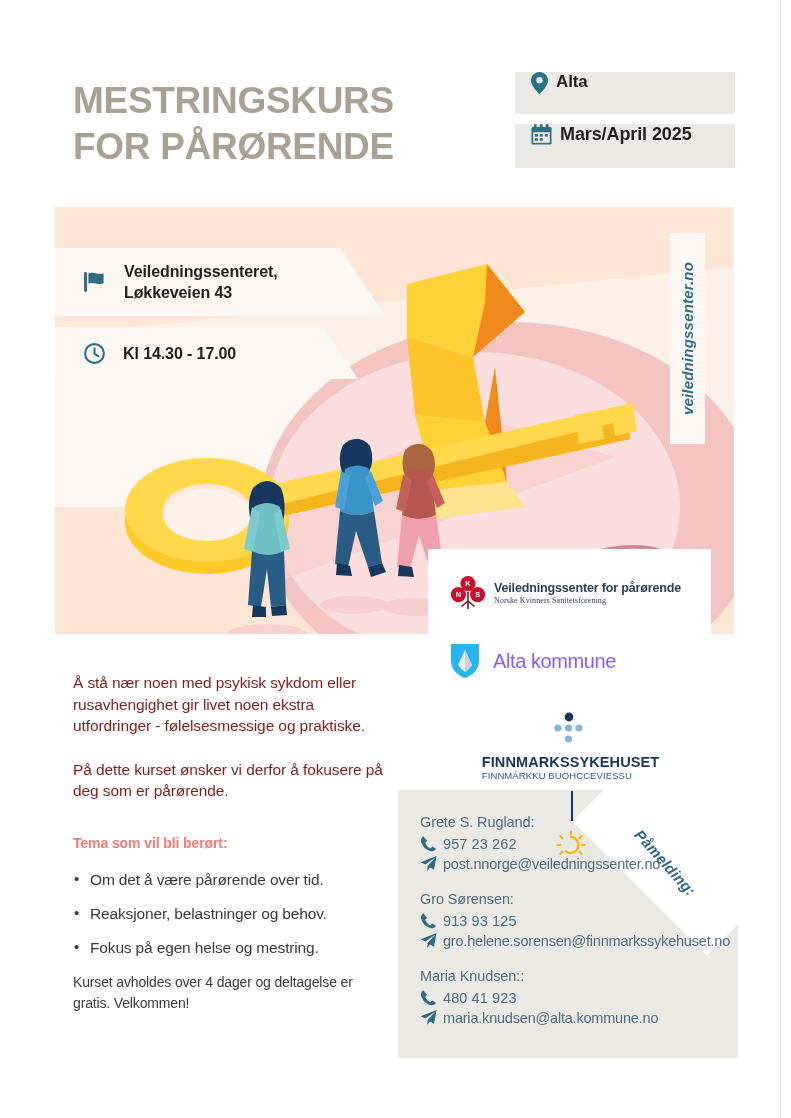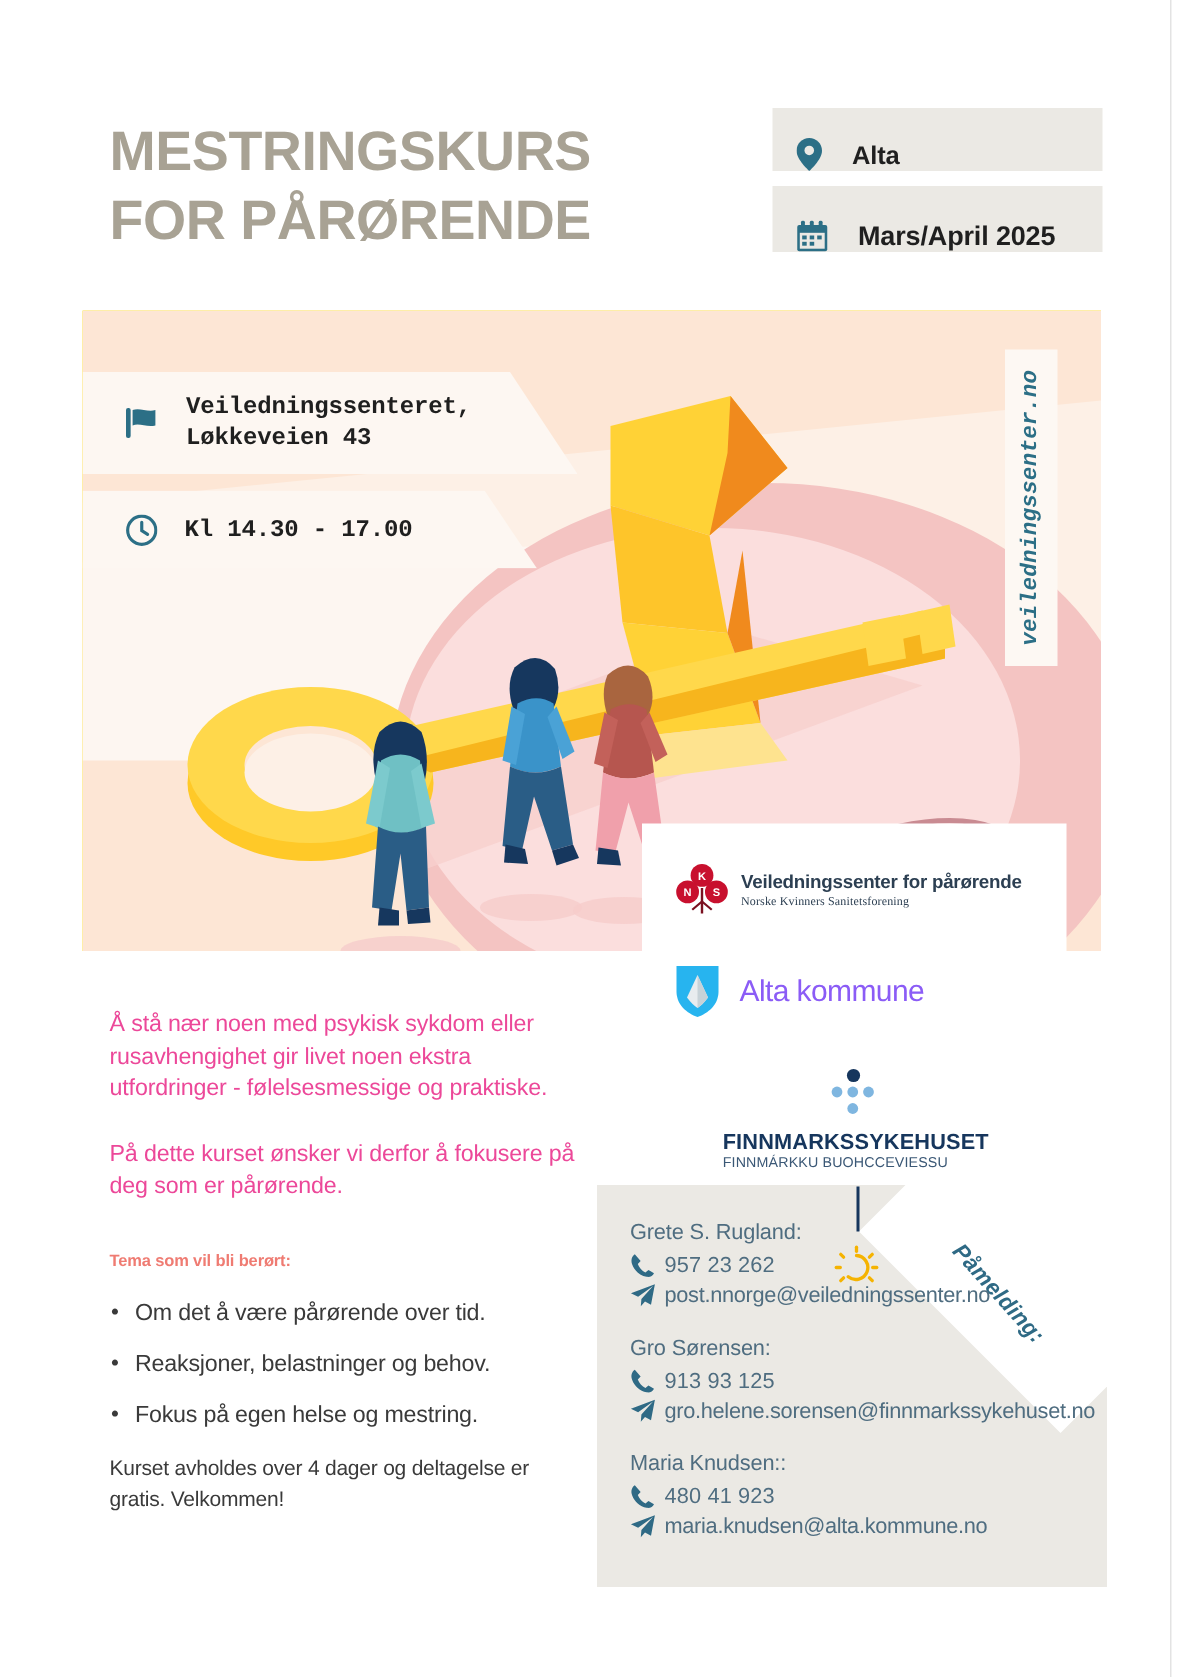--- a/index.html
+++ b/index.html
@@ -54,22 +54,22 @@
 
   .meta-stack {
     position: absolute;
     left: 515px;
     top: 2px;
     width: 220px;
   }
   .meta-box {
     background: #ebe9e4;
     display: flex;
-    align-items: flex-end;
-    gap: 20px;
+    align-items: flex-start;
+    gap: 8px;
     padding: 0 16px;
     height: 42px;
     box-sizing: border-box;
   }
   .meta-box + .meta-box {
     margin-top: 10px;
     height: 44px;
   }
   .meta-text {
     font-size: 17px;
@@ -81,23 +81,22 @@
   .meta-text.lg { font-size: 18px; }
   .ico { flex: none; display: block; }
 
   
   .illus {
     position: absolute;
     left: 55px;
     top: 207px;
     width: 679px;
     height: 427px;
-    background: #fde047;
+    background: #a3a3a3;
     overflow: hidden;
-    font-family: Liberation Mono, monospace;
   }
   .illus-inner { position: absolute; inset: 0; }
 
   .info-band {
     position: absolute;
     z-index: 6;
     background: #fdf7f2;
     display: flex;
     align-items: center;
     padding-left: 29px;
@@ -204,28 +203,28 @@
   .body-col {
     position: absolute;
     left: 73px;
     top: 672px;
     width: 310px;
   }
   .para {
     margin: 0;
     font-size: 15.5px;
     line-height: 21.5px;
-    color: #ec4899;
+    color: #7f1d1d;
     letter-spacing: -0.1px;
   }
   .para + .para { margin-top: 22px; }
 
   .tema-head {
     margin: 33px 0 0 0;
-    font-size: 11px;
+    font-size: 14px;
     font-weight: bold;
     color: #ef7b72;
     letter-spacing: -0.1px;
   }
   .bullets {
     list-style: none;
     margin: 18px 0 0 0;
     padding: 0;
   }
   .bullets li {

